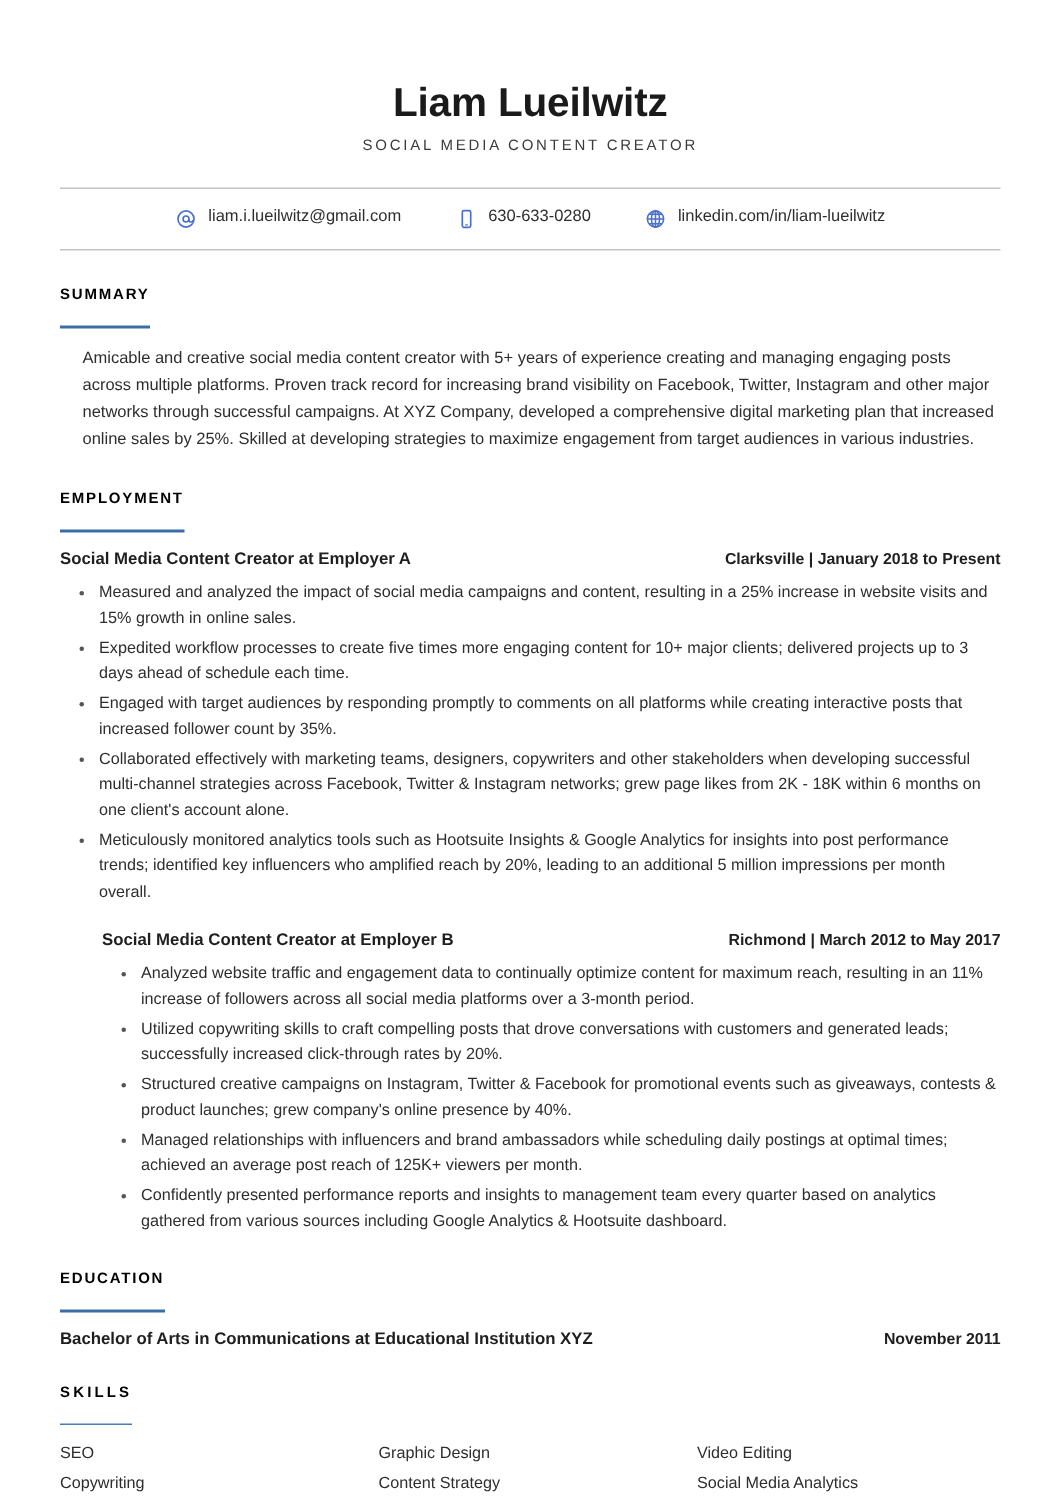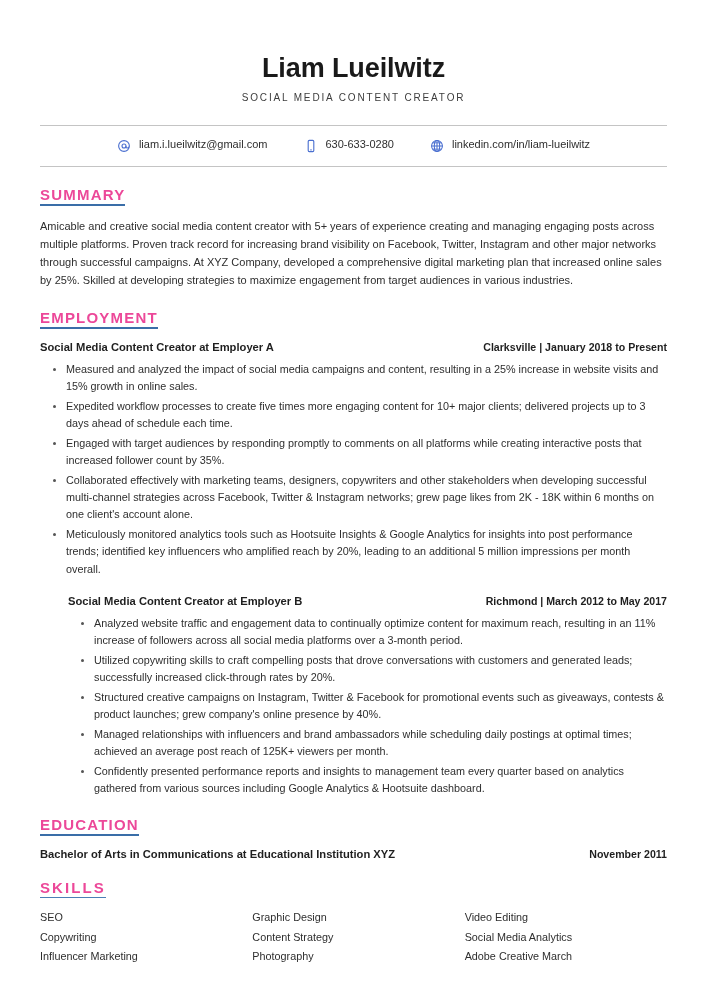--- a/index.html
+++ b/index.html
@@ -73,39 +73,40 @@
     justify-content: center;
     width: 15px;
     height: 15px;
     flex: 0 0 auto;
   }
   .contact-icon svg { display: block; }
 
   
   .section { margin-top: 19px; }
   .section-title {
-    font-size: 15px;
+    font-size: 10px;
     font-weight: bold;
     letter-spacing: 1.2px;
-    color: #ec4899;
+    color: #000000;
     display: inline-block;
-    padding-bottom: 1px;
+    padding-bottom: 15px;
     border-bottom: 2.5px solid #3a6ea8;
   }
   .section-title.thin {
     border-bottom: 1.5px solid #4a7fb5;
     letter-spacing: 2.1px;
   }
   .section-body { margin-top: 12px; }
 
   .summary-text {
     font-size: 11px;
     line-height: 1.62;
     color: #2e2e2e;
     text-align: left;
+    margin-left: 15px;
   }
 
   
   .entry { margin-top: 2px; }
   .entry + .entry { margin-top: 17px; margin-left: 28px; }
   .entry-head {
     display: flex;
     justify-content: space-between;
     align-items: baseline;
     gap: 14px;

